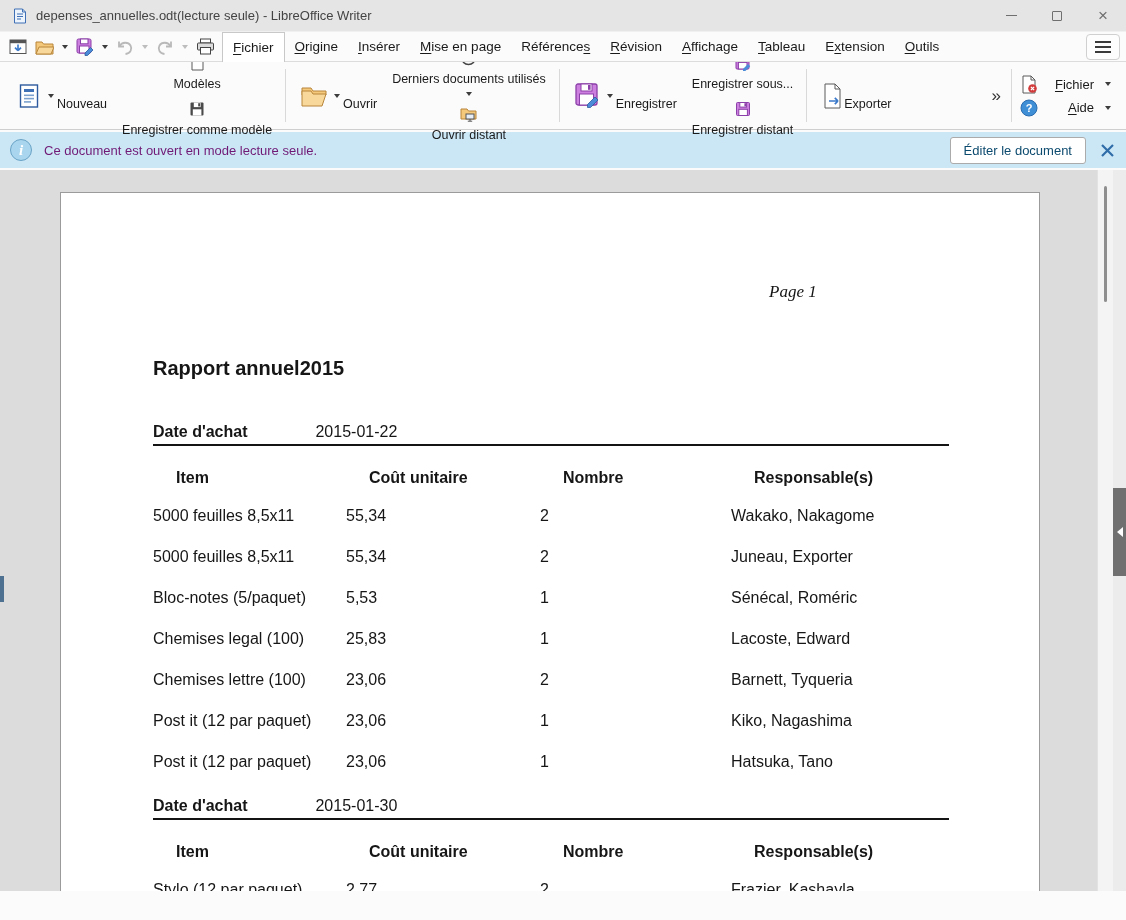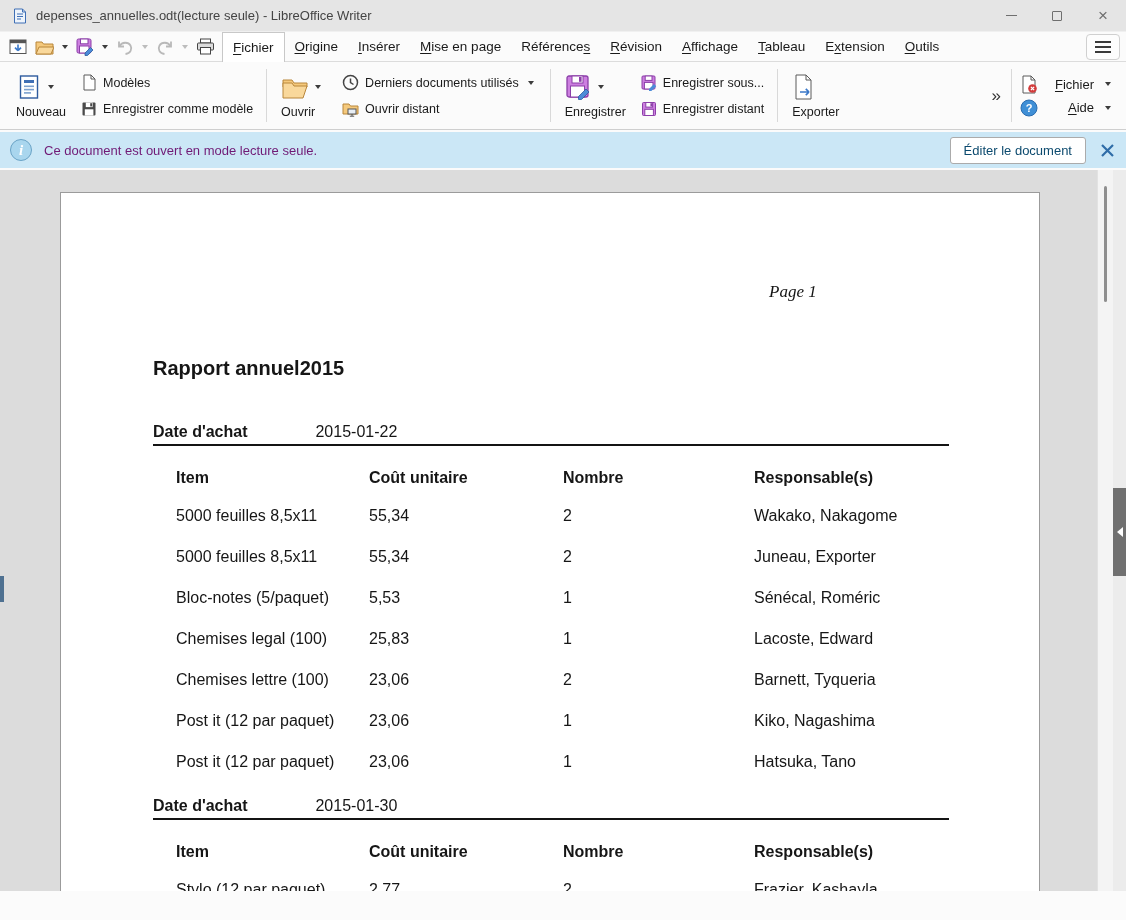--- a/index.html
+++ b/index.html
@@ -34,27 +34,27 @@
   .hamburger { margin-left:auto; margin-right:6px; align-self:center; width:34px; height:26px;
     border:1px solid #d0d0d0; border-radius:4px; display:flex; flex-direction:column;
     justify-content:center; align-items:center; gap:3px; background:#fdfdfd; }
   .hamburger i { display:block; width:16px; height:0; border-top:2px solid #3a3a3a; }
 
   
   .ribbon { height:68px; background:#fbfbfb; border-bottom:1px solid #cfcfcf;
     display:flex; align-items:stretch; padding:0 4px; }
   .rgroup { display:flex; align-items:center; padding:0 6px; gap:4px; }
   .rsep { width:1px; background:#d9d9d9; margin:7px 2px; }
-  .bigbtn { display:flex; flex-direction:column; align-items:flex-start; justify-content:center;
+  .bigbtn { display:flex; align-items:flex-end; justify-content:center;
     padding:3px 6px; border-radius:3px; min-width:58px; }
   .bigbtn .iconrow { display:flex; align-items:center; height:30px; }
   .bigbtn .lbl { font-size:12.5px; color:#1a1a1a; margin-top:3px; white-space:nowrap; }
   .smallcol { display:flex; flex-direction:column; justify-content:center; gap:6px; }
   .smallbtn { display:flex; align-items:center; gap:6px; padding:2px 5px; border-radius:3px;
-    font-size:12.5px; color:#1a1a1a; white-space:nowrap; }
+    font-size:12.5px; color:#1a1a1a; white-space:nowrap;flex-direction:column; }
   .overflow-btn { align-self:center; margin-left:auto; font-size:17px; color:#333;
     padding:4px 8px; border-radius:3px; }
   .rightgroup { display:flex; flex-direction:column; justify-content:center; gap:5px;
     padding:0 8px 0 6px; min-width:108px; }
   .rightrow { display:flex; align-items:center; gap:8px; font-size:13px; color:#1a1a1a; }
   .rightrow .rlbl { flex:1; text-align:right; }
 
   
   .infobar { height:36px; margin-top:2px; background:#cbe7f6; display:flex;
     align-items:center; padding:0 8px 0 10px; }
@@ -79,21 +79,21 @@
     font-family:"Liberation Serif", serif; font-style:italic; font-size:17px; }
   .doc-title { position:absolute; left:92px; top:164px; font-size:20px; font-weight:bold; }
   .doc-title .year { }
   .section { position:absolute; left:92px; width:796px; }
   .s1 { top:229px; } .s2 { top:603px; }
   .date-row { height:20px; line-height:20px; font-size:16px; }
   .date-row .dlabel { display:inline-block; width:158px; font-weight:bold; }
   .rule { border-top:2px solid #141414; margin-top:2px; }
   .thead { margin:23px 0 0 23px; height:37px; display:grid;
     grid-template-columns:193px 194px 191px 1fr; font-weight:bold; font-size:16px; }
-  .trow { margin-left:23px; height:41px; display:grid;
+  .trow { height:41px; display:grid;
     grid-template-columns:193px 194px 191px 1fr; font-size:16px; line-height:20px; }
 
   
   .side-strip { position:absolute; right:0; top:0; bottom:0; width:13px; background:#ececec; }
   .scroll-track { position:absolute; right:13px; top:0; bottom:0; width:16px;
     background:#f4f4f4; border-left:1px solid #e2e2e2; }
   .scroll-thumb { position:absolute; right:19px; top:16px; width:3px; height:116px;
     background:#8f8f8f; border-radius:2px; }
   .sidebar-toggle { position:absolute; right:0; top:318px; width:13px; height:88px;
     background:#707070; display:flex; align-items:center; justify-content:center; }

